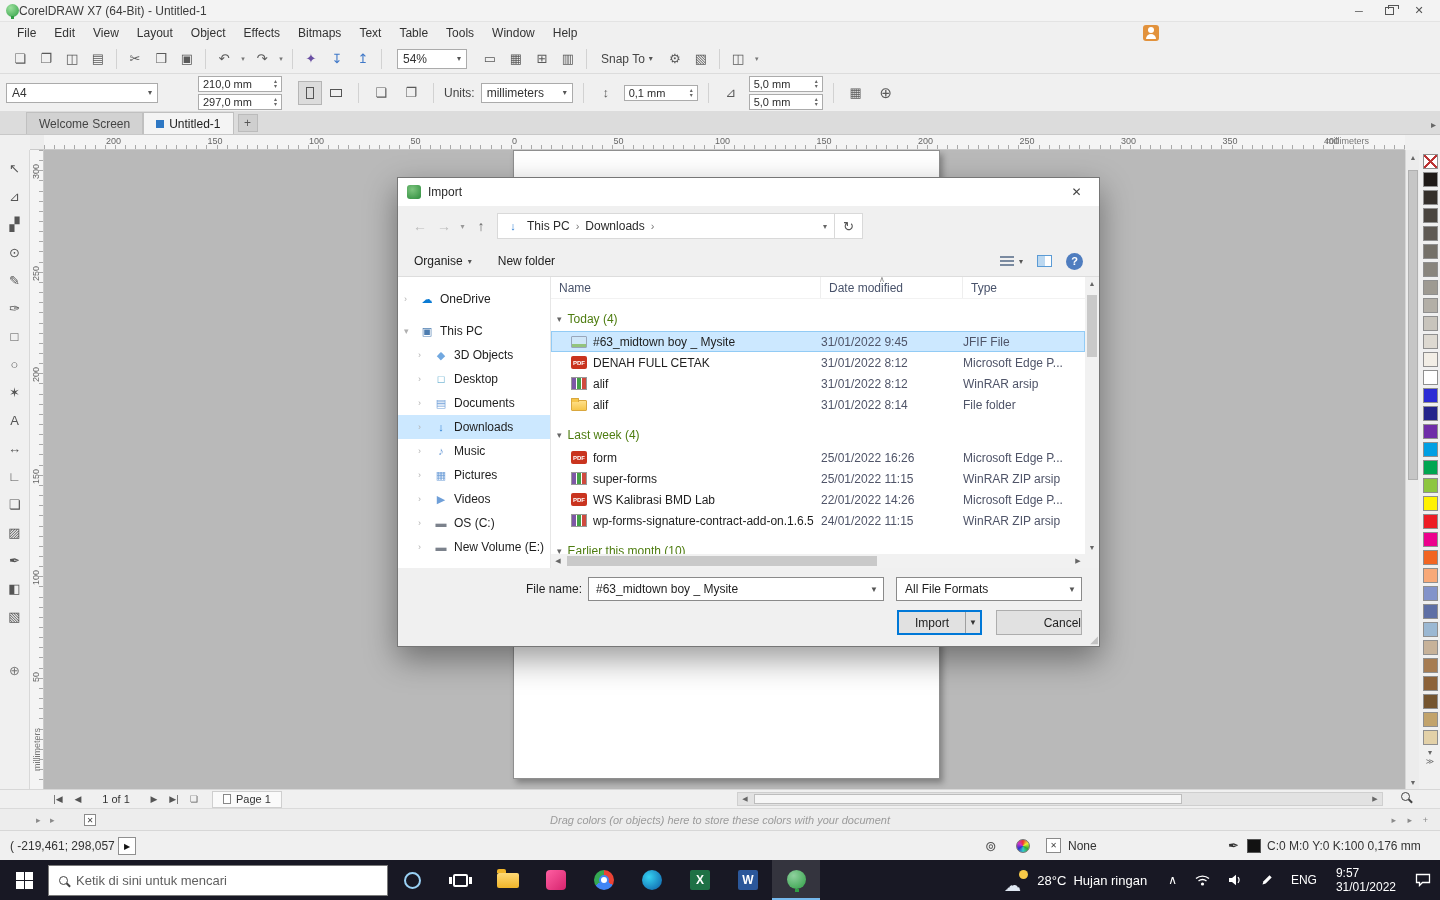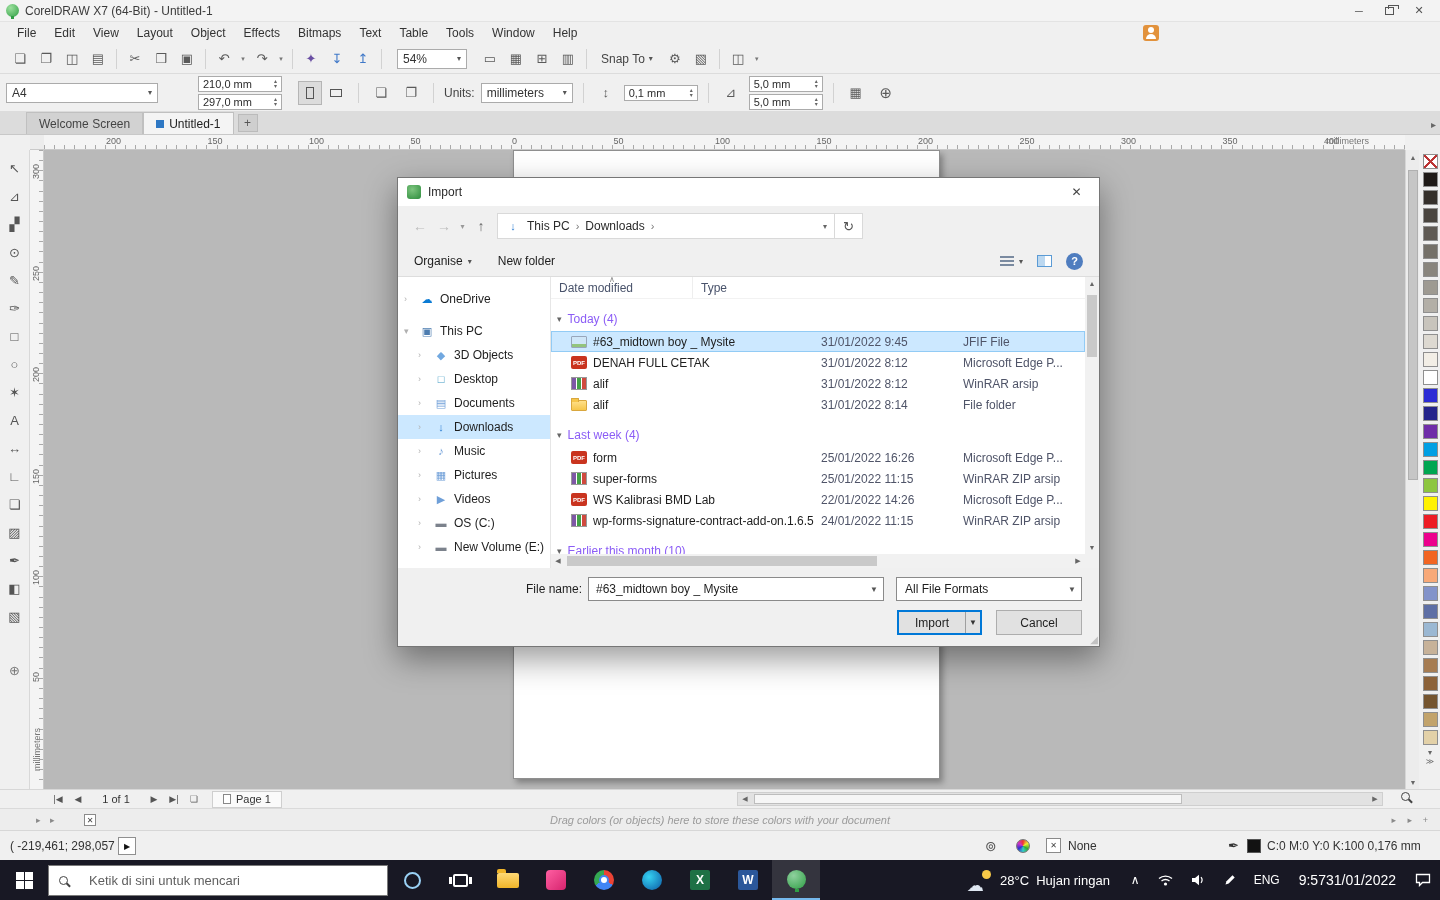--- a/index.html
+++ b/index.html
@@ -1,19 +1,19 @@
 <!DOCTYPE html>
 <html><head>
 <meta charset="utf-8">
 <style>
 *{margin:0;padding:0;box-sizing:border-box}
 html,body{width:1440px;height:900px}
 body{font-family:"Liberation Sans","DejaVu Sans",sans-serif;font-size:12px;color:#2b2b2b;background:#f0f0f0;position:relative;overflow:hidden}
 
-#titlebar{position:absolute;top:0;left:0;width:1440px;height:22px;background:#f3f3f3;border-bottom:1px solid #e3e3e3;display:flex;align-items:center;padding:0 6px;gap:6px;z-index:5}
+#titlebar{position:absolute;top:0;left:0;width:1440px;height:22px;background:#f3f3f3;border-bottom:1px solid #e3e3e3;display:flex;align-items:center;padding:0 6px;gap:0;z-index:5}
 .balloon{width:13px;height:13px;border-radius:50%;background:radial-gradient(circle at 35% 30%,#9be09d,#2f9e44);position:relative;flex:0 0 13px}
 .balloon::after{content:"";position:absolute;bottom:-2px;left:5px;width:3px;height:3px;background:#2f9e44}
 #titlebar .t{color:#3c3c3c}
 .wbtns{margin-left:auto;display:flex}
 .wbtn{width:30px;height:20px;display:flex;align-items:center;justify-content:center;color:#555;font-size:11px}
 .restore{width:9px;height:8px;border:1px solid #555;position:relative}
 .restore::before{content:"";position:absolute;top:-3px;left:2px;width:9px;height:3px;border:1px solid #555;border-bottom:0}
 #menubar{position:absolute;top:22px;left:0;width:1173px;height:22px;background:#f0f0f0;display:flex;align-items:center;padding:0 8px;z-index:5}
 .menu-item{padding:2px 9px;color:#333}
 .person{width:16px;height:16px;border-radius:3px;background:#e2923c;position:relative;margin-left:auto;margin-right:6px}
@@ -96,21 +96,21 @@
 #sb-none{position:absolute;left:1068px;top:8px;color:#333}
 #sb-pen{position:absolute;left:1228px;top:7px;font-size:13px;color:#333}
 #sb-outswatch{position:absolute;left:1247px;top:8px;width:14px;height:14px;background:#121212;border:1px solid #555}
 #sb-outline{position:absolute;left:1267px;top:8px;color:#333}
 
 #taskbar{position:absolute;top:860px;left:0;width:1440px;height:40px;background:#181824;display:flex;align-items:center;color:#fff;z-index:60}
 .tb-btn{width:48px;height:40px;display:flex;align-items:center;justify-content:center;flex:0 0 48px}
 .tb-btn.active{background:rgba(255,255,255,.12);border-bottom:2px solid #76b9ed}
 .win-logo{display:grid;grid-template-columns:8px 8px;grid-template-rows:8px 8px;gap:1px}
 .win-logo i{background:#fff}
-#tb-search{width:340px;height:31px;background:#fff;border:1px solid #7a7a7a;display:flex;align-items:center;gap:21px;padding:0 10px;flex:0 0 340px}
+#tb-search{width:340px;height:31px;background:#fff;border:1px solid #7a7a7a;display:flex;align-items:center;gap:8px;padding:0 10px;flex:0 0 340px}
 #tb-search input{border:0;outline:0;flex:1;font-family:inherit;font-size:13px;color:#333;background:transparent}
 #tb-search input::placeholder{color:#5f5f5f}
 .mag{width:9px;height:9px;border:1.6px solid #777;border-radius:50%;position:relative;display:inline-block;flex:0 0 9px}
 .mag::after{content:"";position:absolute;width:5px;height:1.6px;background:#777;right:-4px;bottom:-2px;transform:rotate(45deg)}
 .mag.dark,.mag.dark::after{border-color:#444;background-color:transparent}
 .mag.dark::after{background:#444}
 .cortana{width:17px;height:17px;border-radius:50%;border:2px solid #9ad1f5}
 .taskview{width:15px;height:13px;border:2px solid #fff;border-radius:2px;position:relative}
 .taskview::before{content:"";position:absolute;left:-6px;top:1px;width:3px;height:7px;background:#fff}
 .taskview::after{content:"";position:absolute;right:-6px;top:1px;width:3px;height:7px;background:#fff}
@@ -123,21 +123,21 @@
 .office{width:20px;height:20px;border-radius:2px;color:#fff;font-weight:bold;font-size:12px;display:flex;align-items:center;justify-content:center}
 .xl{background:#1e7145}.wd{background:#2b579a}
 .corel{width:19px;height:19px;border-radius:50%;background:radial-gradient(circle at 35% 30%,#8fd19e,#2e9e44);position:relative}
 .corel::after{content:"";position:absolute;bottom:-3px;left:8px;width:4px;height:3px;background:#2e9e44}
 #tb-right{margin-left:auto;display:flex;align-items:center;height:40px}
 #weather{display:flex;align-items:center;gap:7px;padding:0 12px;height:40px;font-size:13px}
 .wicon{position:relative;width:26px;height:22px;display:inline-block}
 .wicon .sun{position:absolute;top:1px;right:2px;width:9px;height:9px;border-radius:50%;background:#f7c948}
 .wicon .cloudglyph{position:absolute;bottom:-3px;left:0;font-size:17px;color:#dfe7f2;line-height:1}
 .tray{padding:0 9px;display:flex;align-items:center;height:40px;font-size:12px}
-#clock{display:flex;flex-direction:row;align-items:flex-start;justify-content:center;font-size:14px;line-height:14px;padding:0 10px}
+#clock{display:flex;flex-direction:column;align-items:flex-start;justify-content:center;font-size:12px;line-height:14px;padding:0 10px}
 
 #dlg{position:absolute;left:397px;top:177px;width:703px;height:470px;background:#f0f0f0;border:1px solid #767676;box-shadow:0 12px 30px rgba(0,0,0,.4);z-index:40}
 #dlg-title{position:absolute;top:0;left:0;right:0;height:28px;background:#fff;display:flex;align-items:center;padding-left:9px;gap:7px}
 #dlg-appicon{width:14px;height:14px;border-radius:3px;background:radial-gradient(circle at 38% 32%,#7ec57f,#2c8c3c)}
 #dlg-close{position:absolute;right:0;top:0;width:45px;height:28px;display:flex;align-items:center;justify-content:center;color:#444}
 #dlg-nav{position:absolute;top:28px;left:0;right:0;height:40px;display:flex;align-items:center;padding:0 10px}
 .navbtn{width:24px;height:24px;display:flex;align-items:center;justify-content:center;font-size:14px;color:#666}
 .navbtn.dis{color:#bcbcbc}
 .navchev{width:13px;font-size:8px;color:#999;display:flex;justify-content:center}
 #addr{height:26px;width:338px;background:#fff;border:1px solid #d9d9d9;display:flex;align-items:center;padding:0 7px;gap:6px;margin-left:4px}
@@ -167,21 +167,21 @@
 #side-scroll .thumb{position:absolute;top:0;left:0;width:7px;height:120px;background:#cdcdcd}
 #side-down{position:absolute;right:1px;bottom:2px;font-size:8px;color:#666}
 #dlg-list{flex:1;position:relative;border-left:1px solid #e6e6e6}
 #list-head{position:absolute;top:0;left:0;right:14px;height:22px;display:flex;color:#49536b;border-bottom:1px solid #f2f2f2}
 .hc{display:flex;align-items:center;padding-left:8px;border-right:1px solid #eee;position:relative;height:100%}
 .hc.name{width:270px}.hc.date{width:142px}.hc.type{flex:1;border-right:0}
 .sort-chev{position:absolute;top:-2px;left:58px;font-size:8px;color:#888}
 #dlg-rows{position:absolute;top:22px;left:0;right:14px;bottom:14px;overflow:hidden}
 .grp{display:flex;align-items:center;height:24px;margin-top:8px;padding-left:6px;gap:6px}
 .grp-chev{font-size:9px;color:#666}
-.grp-label{color:#8b5cf6}
+.grp-label{color:#4d7c0f}
 .frow{display:flex;align-items:center;height:21px;padding-left:20px}
 .frow.sel{background:#cce8ff;box-shadow:inset 0 0 0 1px #92cbf5}
 .fi{width:16px;margin-right:6px;display:flex;align-items:center;justify-content:center;flex:0 0 16px}
 .fi-image{width:14px;height:12px;border:1px solid #98a6bb;background:linear-gradient(180deg,#cfe6f8 0 7px,#93c47d 7px);border-radius:1px}
 .fi-pdf{width:16px;height:13px;background:#c9341f;border-radius:2px;color:#fff;font-size:6px;font-weight:bold;display:flex;align-items:center;justify-content:center}
 .fi-rar{width:14px;height:13px;border:1px solid #999;background:linear-gradient(90deg,#7e57a5 0 4px,#fff 4px 5px,#43a047 5px 9px,#fff 9px 10px,#d04a3e 10px 14px)}
 .fi-folder{width:15px;height:11px;background:linear-gradient(#ffe08a,#f6c64a);border:1px solid #d9a73e;border-radius:1px;position:relative;margin-top:2px}
 .fi-folder::before{content:"";position:absolute;top:-3px;left:-1px;width:6px;height:3px;background:#f6c64a;border:1px solid #d9a73e;border-bottom:0;border-radius:1px 1px 0 0}
 .c-name{width:228px;white-space:nowrap;overflow:hidden;color:#1e1e1e;flex:0 0 228px}
 .c-date{width:142px;color:#4f5468;flex:0 0 142px}
@@ -195,21 +195,21 @@
 #list-corner{position:absolute;right:0;bottom:0;width:14px;height:14px;background:#f1f1f1}
 #dlg-foot{position:absolute;left:0;right:0;bottom:0;height:78px}
 #fn-label{position:absolute;left:120px;top:14px;width:64px;text-align:right;color:#1e1e1e}
 #fn-combo{position:absolute;left:190px;top:9px;width:296px;height:24px;background:#fff;border:1px solid #8a8a8a;display:flex;align-items:center}
 #fn-combo input{flex:1;border:0;outline:0;padding:0 7px;font-family:inherit;font-size:12px;color:#1e1e1e;background:transparent;min-width:0}
 .combo-dd{width:18px;text-align:center;color:#555;font-size:8px;flex:0 0 18px}
 #ft-combo{position:absolute;left:498px;top:9px;width:186px;height:24px;background:#fff;border:1px solid #8a8a8a;display:flex;align-items:center;padding-left:8px;color:#1e1e1e}
 #btn-import{position:absolute;left:499px;top:42px;width:85px;height:25px;background:#e1e1e1;border:2px solid #0078d7;display:flex;align-items:center}
 #btn-import .lbl{flex:1;text-align:center;color:#1e1e1e}
 #btn-import .split{width:15px;height:100%;border-left:1px solid #9f9f9f;display:flex;align-items:center;justify-content:center;font-size:8px;color:#333}
-#btn-cancel{position:absolute;left:598px;top:42px;width:86px;height:25px;background:#e1e1e1;border:1px solid #adadad;display:flex;align-items:center;justify-content:center;color:#1e1e1e}
+#btn-cancel{position:absolute;left:598px;top:42px;width:86px;height:25px;background:#e1e1e1;border:1px solid #adadad;display:flex;align-items:center;justify-content:flex-end;color:#1e1e1e}
 #dlg-grip{position:absolute;right:1px;bottom:1px;color:#c2c2c2;font-size:10px}
 </style>
 </head>
 <body>
 
 <div id="titlebar">
   <span class="balloon"></span>
   <span class="t">CorelDRAW X7 (64-Bit) - Untitled-1</span>
   <div class="wbtns">
     <span class="wbtn">─</span>
@@ -657,20 +657,23 @@
           <span class="side-ico" style="color: rgb(124, 130, 140);">▬</span>
           <span class="side-label">New Volume (E:)</span>
         </div>
       </div>
     <div id="side-scroll">
         <span class="thumb"></span>
       </div>
     <span id="side-down">▼</span>
     <div id="dlg-list">
       <div id="list-head">
+        <span class="hc name">
+            <span>Name</span>
+          </span>
         <span class="hc date">
             <span class="sort-chev">∧</span>
             <span>Date modified</span>
           </span>
         <span class="hc type">
             <span>Type</span>
           </span>
       </div>
       <div id="dlg-rows">
           <div class="grp">

